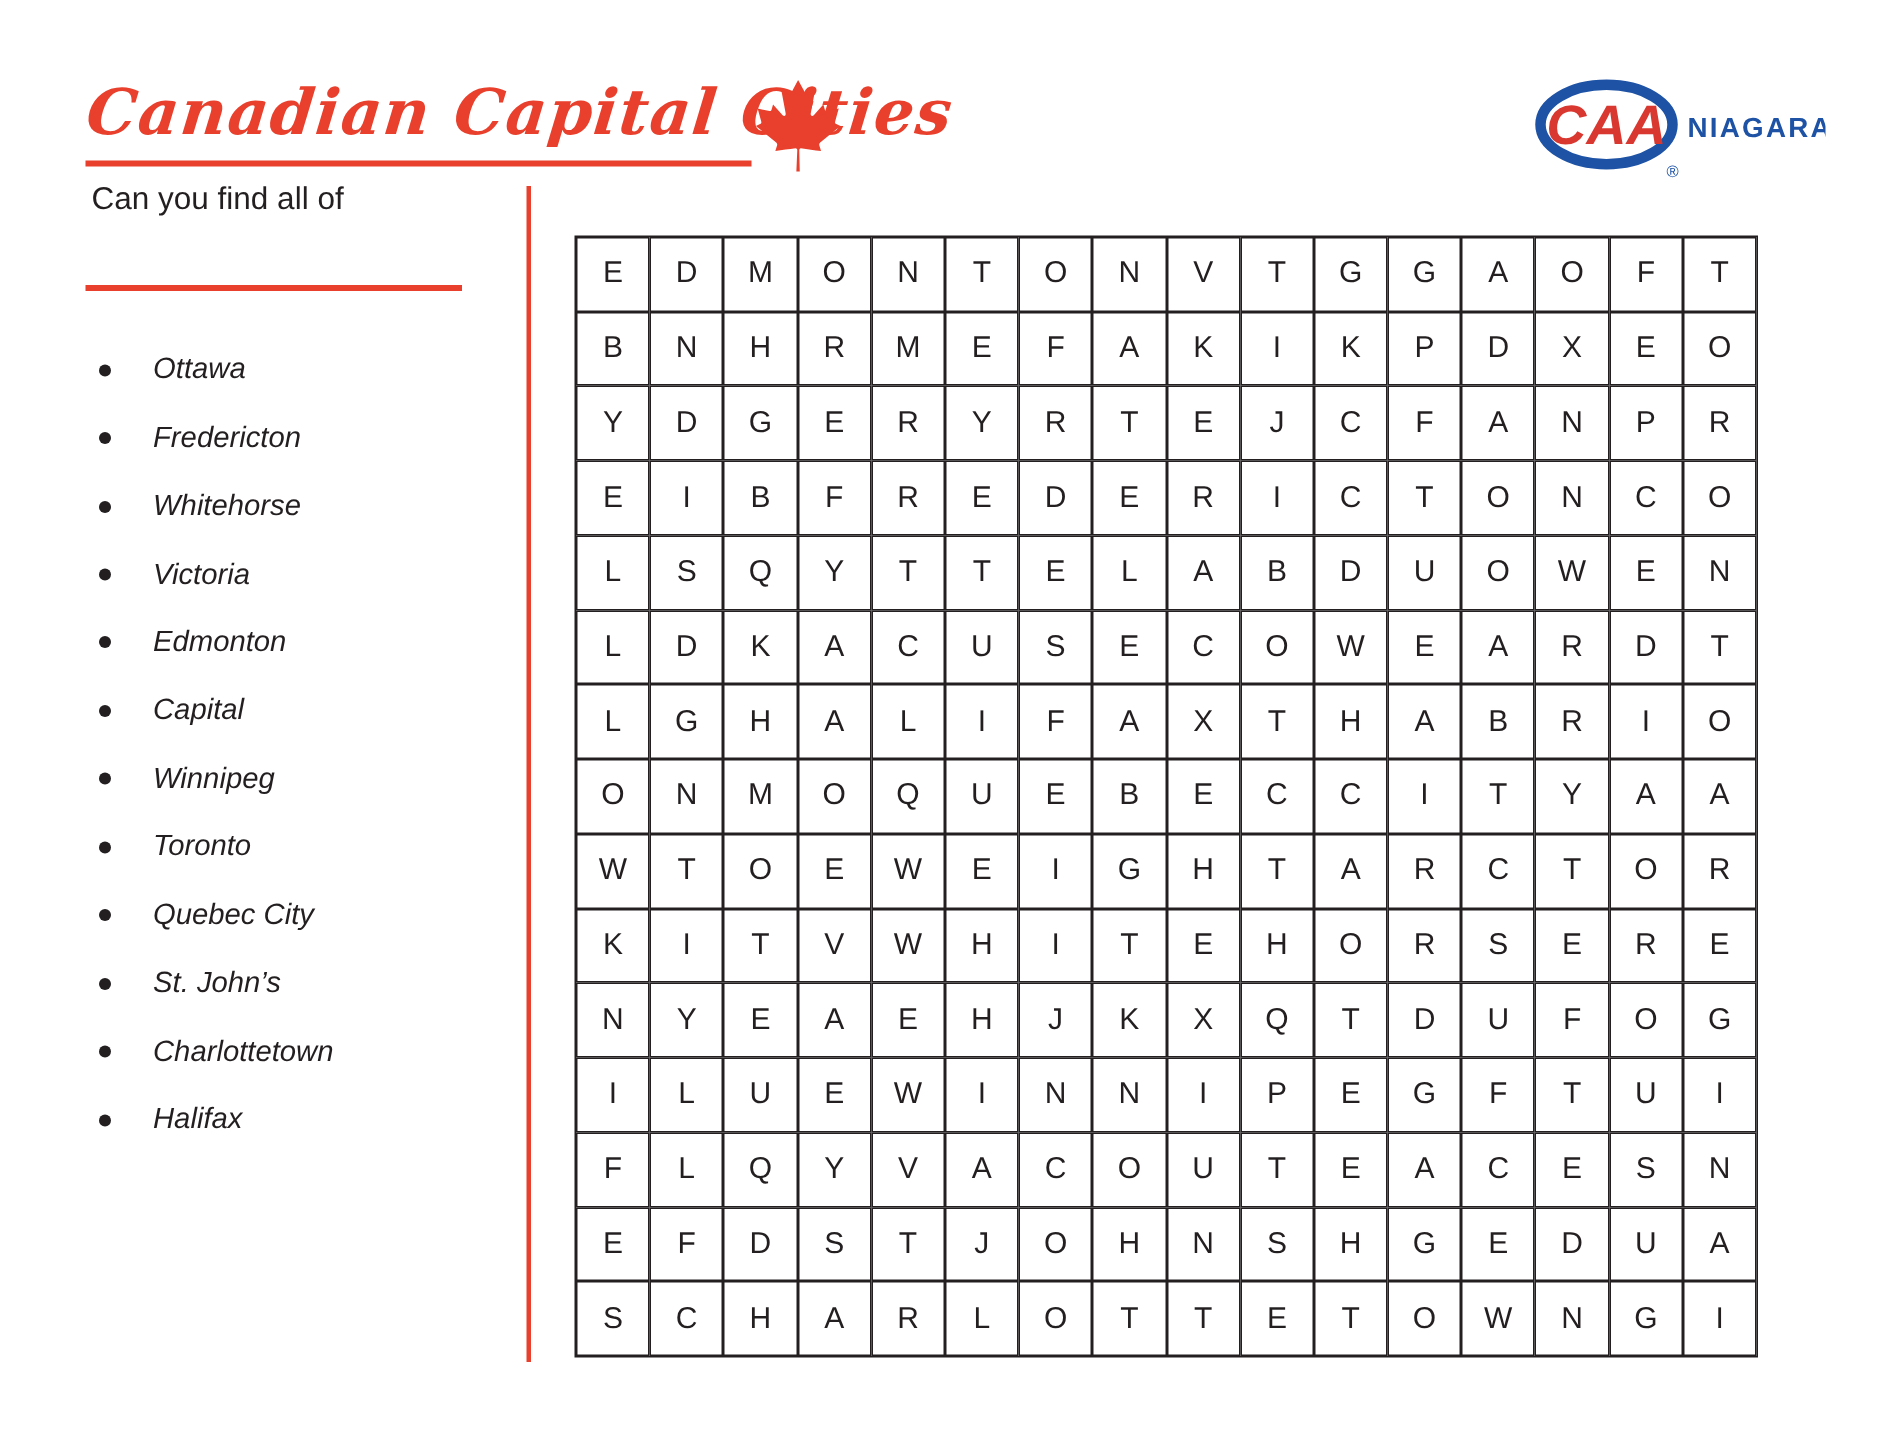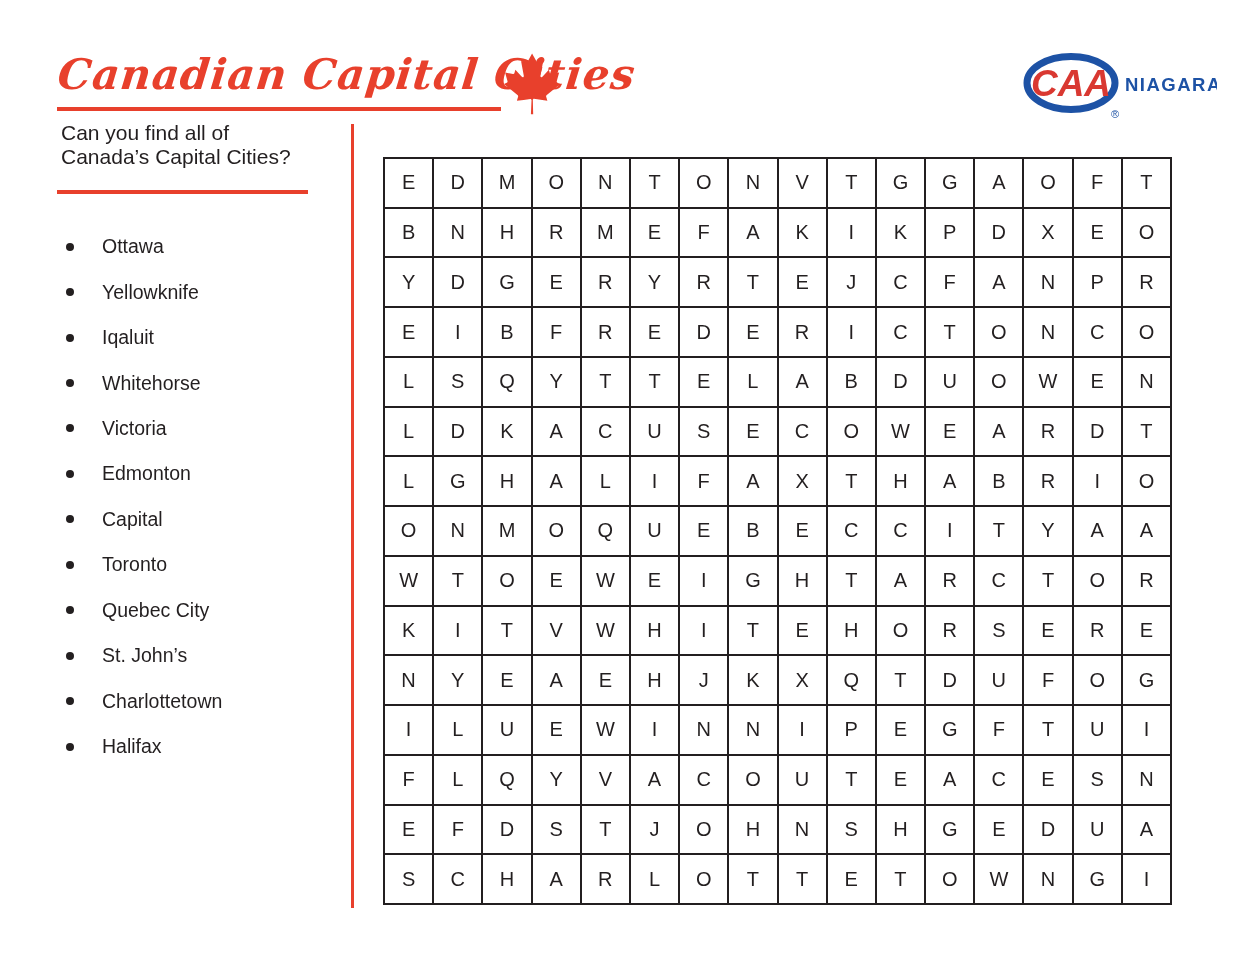--- a/index.html
+++ b/index.html
@@ -79,20 +79,21 @@
     top: 224px;
     list-style: none;
   }
   .word-list li {
     display: flex;
     align-items: center;
     height: 45.45px;
     font-size: 19.5px;
     font-weight: 500;
     color: var(--ink, #231f20);
+    font-style: italic;
   }
   .word-list .bullet {
     width: 8px;
     height: 8px;
     border-radius: 50%;
     background: var(--ink, #231f20);
     margin-right: 28px;
     flex: 0 0 auto;
   }
 
@@ -141,52 +142,51 @@
 
   <svg class="caa-logo" viewBox="0 0 195 68" xmlns="http://www.w3.org/2000/svg" aria-hidden="true">
     <ellipse cx="49" cy="31" rx="44" ry="26.5" style="fill:#ffffff; stroke:var(--brand-blue,#1d52a5); stroke-width:7"></ellipse>
     <text x="49" y="44" text-anchor="middle" font-family="Liberation Sans, sans-serif" font-size="37" font-style="italic" font-weight="bold" style="fill:var(--brand-red,#d93831)">CAA</text>
     <text x="93" y="66" text-anchor="middle" font-family="Liberation Sans, sans-serif" font-size="11" style="fill:var(--brand-blue,#1d52a5)">®</text>
     <text x="103" y="39" font-family="Liberation Sans, sans-serif" font-size="18.5" font-weight="bold" letter-spacing="1.5" style="fill:var(--brand-blue,#1d52a5)">NIAGARA</text>
   </svg>
 
   <div class="subtitle">
     <div>Can you find all of</div>
-    <div>Canada’s Capital Cities?</div>
   </div>
   <div class="red-rule"></div>
 
   <ul class="word-list">
       <li>
         <span class="bullet"></span>
         <span>Ottawa</span>
       </li>
       <li>
         <span class="bullet"></span>
-        <span>Yellowknife</span>
-      </li>
-      <li>
-        <span class="bullet"></span>
-        <span>Iqaluit</span>
+        <span>Fredericton</span>
       </li>
       <li>
         <span class="bullet"></span>
         <span>Whitehorse</span>
       </li>
       <li>
         <span class="bullet"></span>
         <span>Victoria</span>
       </li>
       <li>
         <span class="bullet"></span>
         <span>Edmonton</span>
       </li>
       <li>
         <span class="bullet"></span>
         <span>Capital</span>
+      </li>
+      <li>
+        <span class="bullet"></span>
+        <span>Winnipeg</span>
       </li>
       <li>
         <span class="bullet"></span>
         <span>Toronto</span>
       </li>
       <li>
         <span class="bullet"></span>
         <span>Quebec City</span>
       </li>
       <li>

